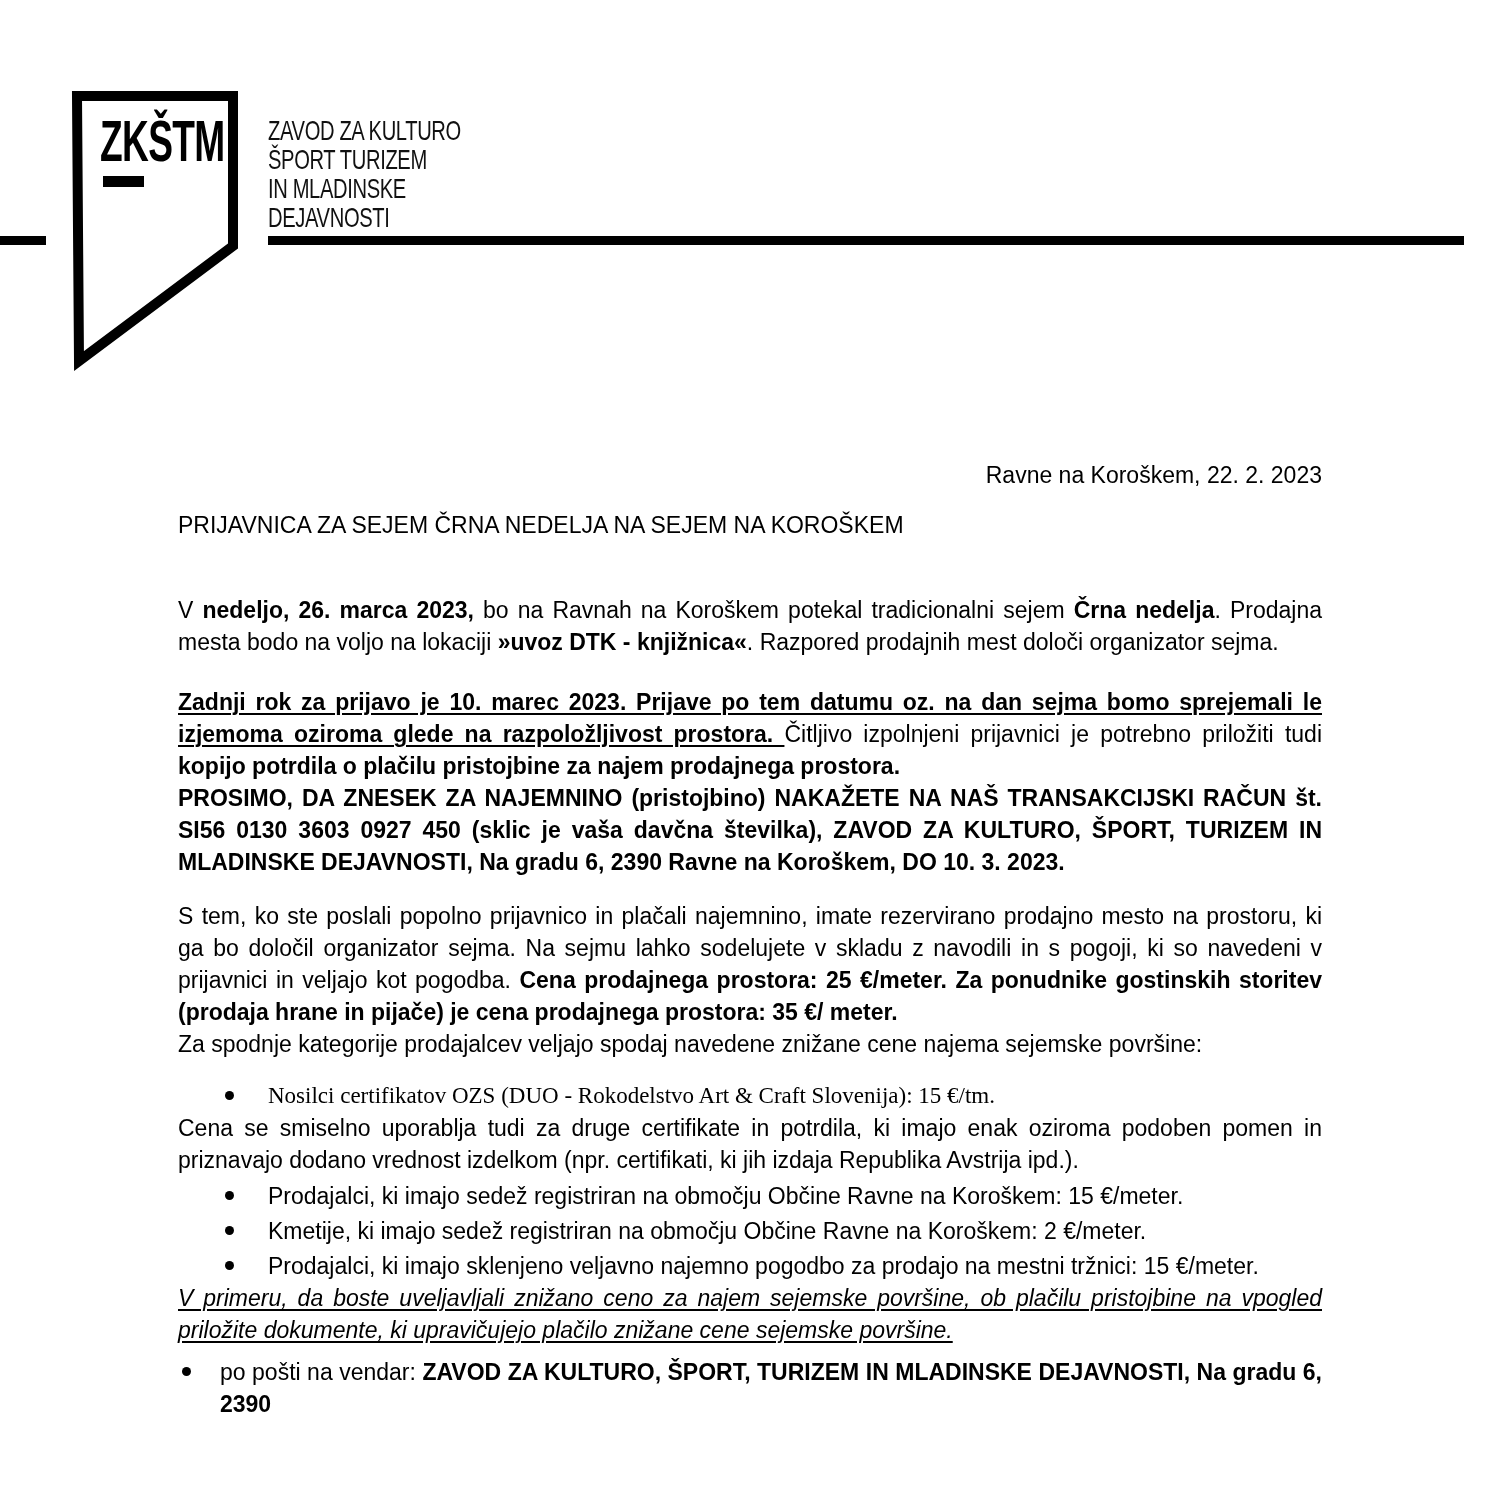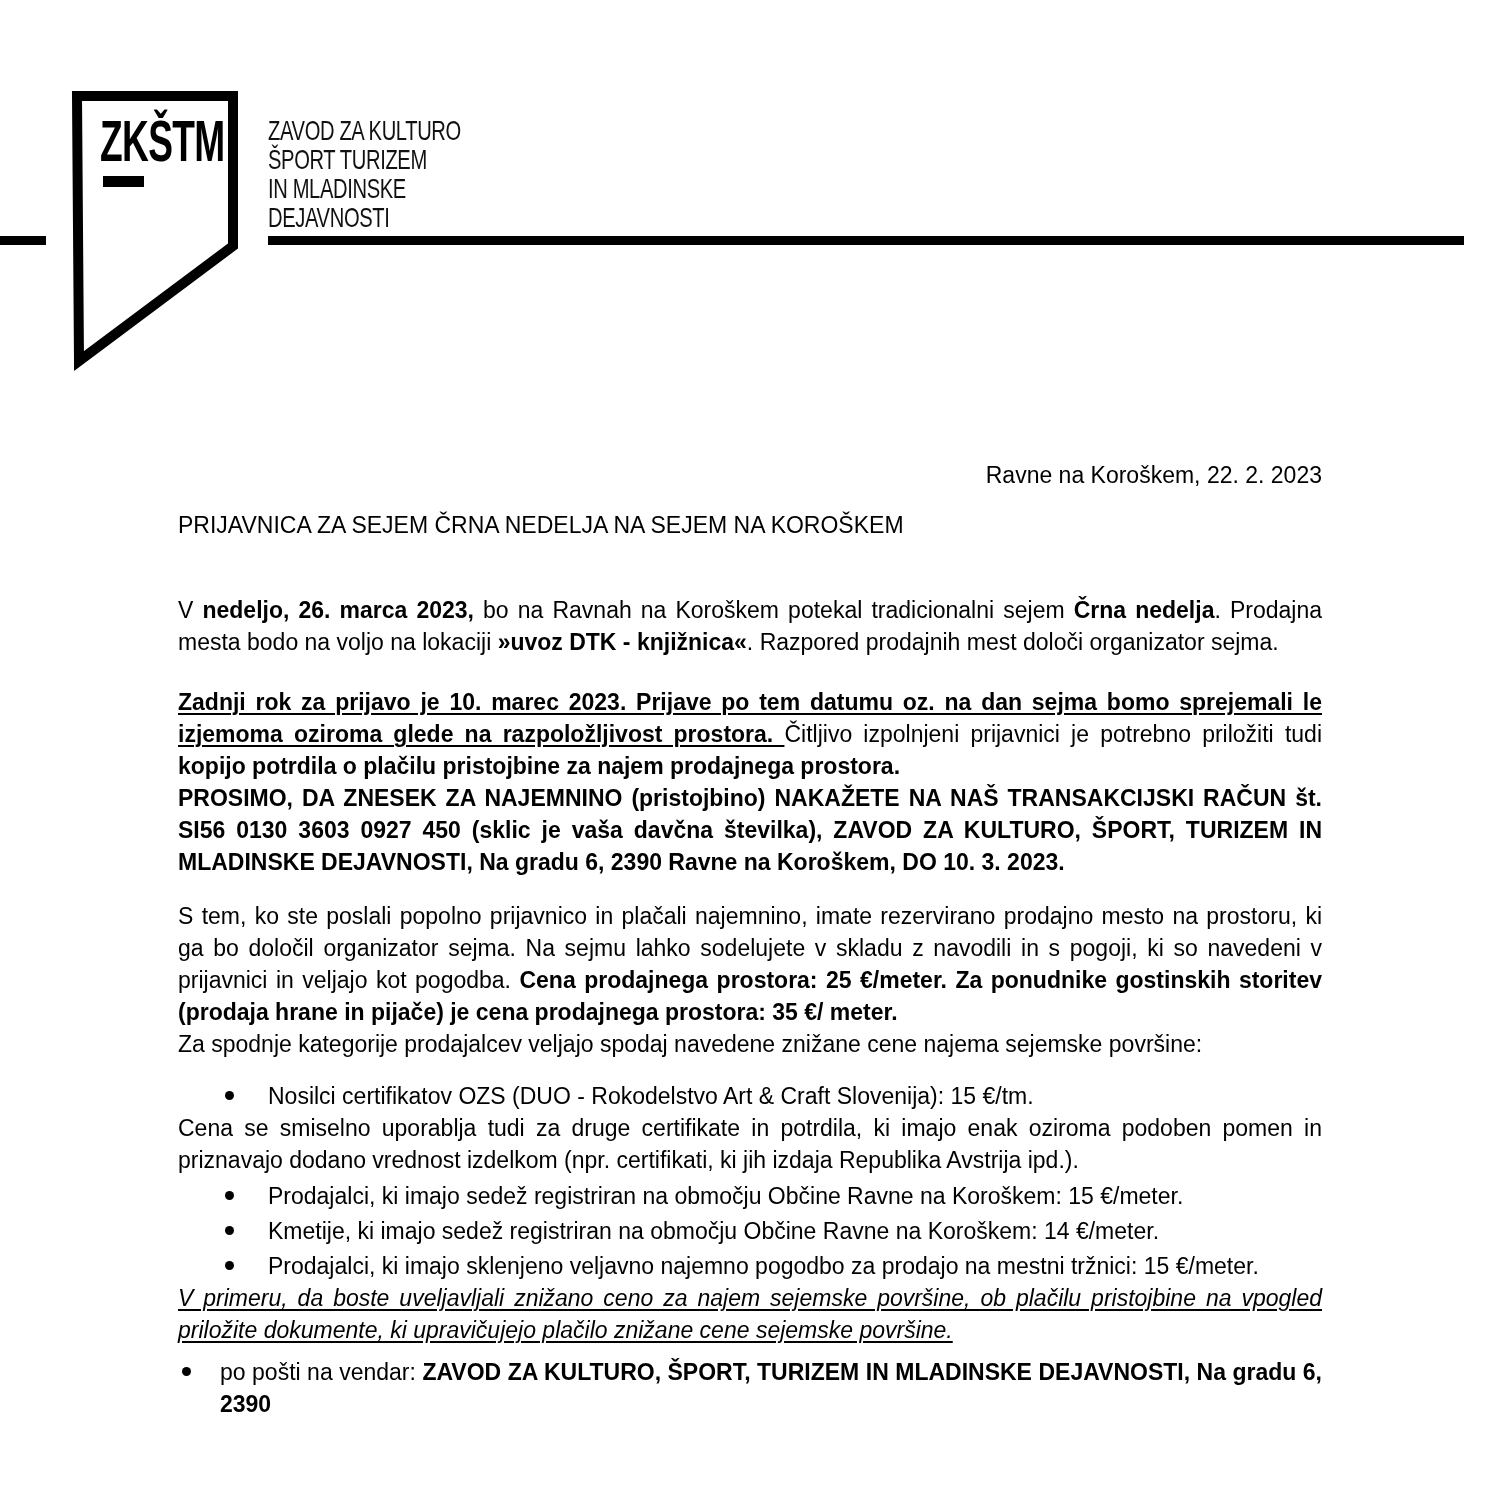--- a/index.html
+++ b/index.html
@@ -34,21 +34,21 @@
   .li .marker{left:47px;}
   .li0 .marker{left:4px;}
   .org-line{height:29px;}
 
   
   [data-name="block-intro"]{margin-top:53px;}
   [data-name="block-deadline"]{margin-top:28px;}
   [data-name="block-payment"]{margin-top:0;}
   [data-name="block-reservation"]{margin-top:22px;}
   [data-name="block-discount-intro"]{margin-top:0;}
-  [data-name="block-bullet-ozs"]{margin-top:20px;}
+  [data-name="block-bullet-ozs"]{margin-top:20px;font-family:Liberation Serif, serif;}
   [data-name="block-cert-note"]{margin-top:0;}
   [data-name="block-bullet-ravne"]{margin-top:4px;}
   [data-name="block-bullet-kmetije"]{margin-top:3px;}
   [data-name="block-bullet-trznica"]{margin-top:3px;}
   [data-name="block-bullet-razstavljavci"]{margin-top:3px;}
   [data-name="block-discount-proof"]{margin-top:0;font-style:italic;}
   [data-name="block-send-intro"]{margin-top:16px;}
   [data-name="block-bullet-post"]{margin-top:10px;}
 </style>
 </head>
@@ -77,20 +77,20 @@
     <div class="title" data-name="letter-title">PRIJAVNICA ZA SEJEM ČRNA NEDELJA NA SEJEM NA KOROŠKEM</div>
     <div id="blocks" data-name="letter-body">
         <div class="blk p" data-name="block-intro"><span data-name="block-text"><span>V </span><span class="b">nedeljo, 26. marca 2023,</span><span> bo na Ravnah na Koroškem potekal tradicionalni sejem </span><span class="b">Črna nedelja</span><span>. Prodajna mesta bodo na voljo na lokaciji </span><span class="b">»uvoz DTK - knjižnica«</span><span>. Razpored prodajnih mest določi organizator sejma.</span></span></div>
         <div class="blk p" data-name="block-deadline"><span data-name="block-text"><span class="b u">Zadnji rok za prijavo je 10. marec 2023. Prijave po tem datumu oz. na dan sejma bomo sprejemali le izjemoma oziroma glede na razpoložljivost prostora. </span><span>Čitljivo izpolnjeni prijavnici je potrebno priložiti tudi </span><span class="b">kopijo potrdila o plačilu pristojbine za najem prodajnega prostora.</span></span></div>
         <div class="blk p" data-name="block-payment"><span data-name="block-text"><span class="b">PROSIMO, DA ZNESEK ZA NAJEMNINO (pristojbino) NAKAŽETE NA NAŠ TRANSAKCIJSKI RAČUN št. SI56 0130 3603 0927 450 (sklic je vaša davčna številka), ZAVOD ZA KULTURO, ŠPORT, TURIZEM IN MLADINSKE DEJAVNOSTI, Na gradu 6, 2390 Ravne na Koroškem, DO 10. 3. 2023.</span></span></div>
         <div class="blk p" data-name="block-reservation"><span data-name="block-text"><span>S tem, ko ste poslali popolno prijavnico in plačali najemnino, imate rezervirano prodajno mesto na prostoru, ki ga bo določil organizator sejma. Na sejmu lahko sodelujete v skladu z navodili in s pogoji, ki so navedeni v prijavnici in veljajo kot pogodba. </span><span class="b">Cena prodajnega prostora: 25 €/meter. Za ponudnike gostinskih storitev (prodaja hrane in pijače) je cena prodajnega prostora: 35 €/ meter.</span></span></div>
         <div class="blk p" data-name="block-discount-intro"><span data-name="block-text"><span>Za spodnje kategorije prodajalcev veljajo spodaj navedene znižane cene najema sejemske površine:</span></span></div>
         <div class="blk li" data-name="block-bullet-ozs"><span class="marker" data-name="bullet-icon"></span><span data-name="block-text"><span>Nosilci certifikatov OZS (DUO - Rokodelstvo Art &amp; Craft Slovenija): 15 €/tm.</span></span></div>
         <div class="blk p" data-name="block-cert-note"><span data-name="block-text"><span>Cena se smiselno uporablja tudi za druge certifikate in potrdila, ki imajo enak oziroma podoben pomen in priznavajo dodano vrednost izdelkom (npr. certifikati, ki jih izdaja Republika Avstrija ipd.).</span></span></div>
         <div class="blk li" data-name="block-bullet-ravne"><span class="marker" data-name="bullet-icon"></span><span data-name="block-text"><span>Prodajalci, ki imajo sedež registriran na območju Občine Ravne na Koroškem: 15 €/meter.</span></span></div>
-        <div class="blk li" data-name="block-bullet-kmetije"><span class="marker" data-name="bullet-icon"></span><span data-name="block-text"><span>Kmetije, ki imajo sedež registriran na območju Občine Ravne na Koroškem: 14 €/meter.</span></span></div>
+        <div class="blk li" data-name="block-bullet-kmetije"><span class="marker" data-name="bullet-icon"></span><span data-name="block-text"><span>Kmetije, ki imajo sedež registriran na območju Občine Ravne na Koroškem: 2 €/meter.</span></span></div>
         <div class="blk li" data-name="block-bullet-trznica"><span class="marker" data-name="bullet-icon"></span><span data-name="block-text"><span>Prodajalci, ki imajo sklenjeno veljavno najemno pogodbo za prodajo na mestni tržnici: 15 €/meter.</span></span></div>
         <div class="blk p" data-name="block-discount-proof"><span data-name="block-text"><span class="u">V primeru, da boste uveljavljali znižano ceno za najem sejemske površine, ob plačilu pristojbine na vpogled priložite dokumente, ki upravičujejo plačilo znižane cene sejemske površine.</span></span></div>
         <div class="blk li0" data-name="block-bullet-post"><span class="marker" data-name="bullet-icon"></span><span data-name="block-text"><span>po pošti na vendar: </span><span class="b">ZAVOD ZA KULTURO, ŠPORT, TURIZEM IN MLADINSKE DEJAVNOSTI, Na gradu 6, 2390</span></span></div>
       </div>
   </div>
 
 </div>
 
 </body></html>

